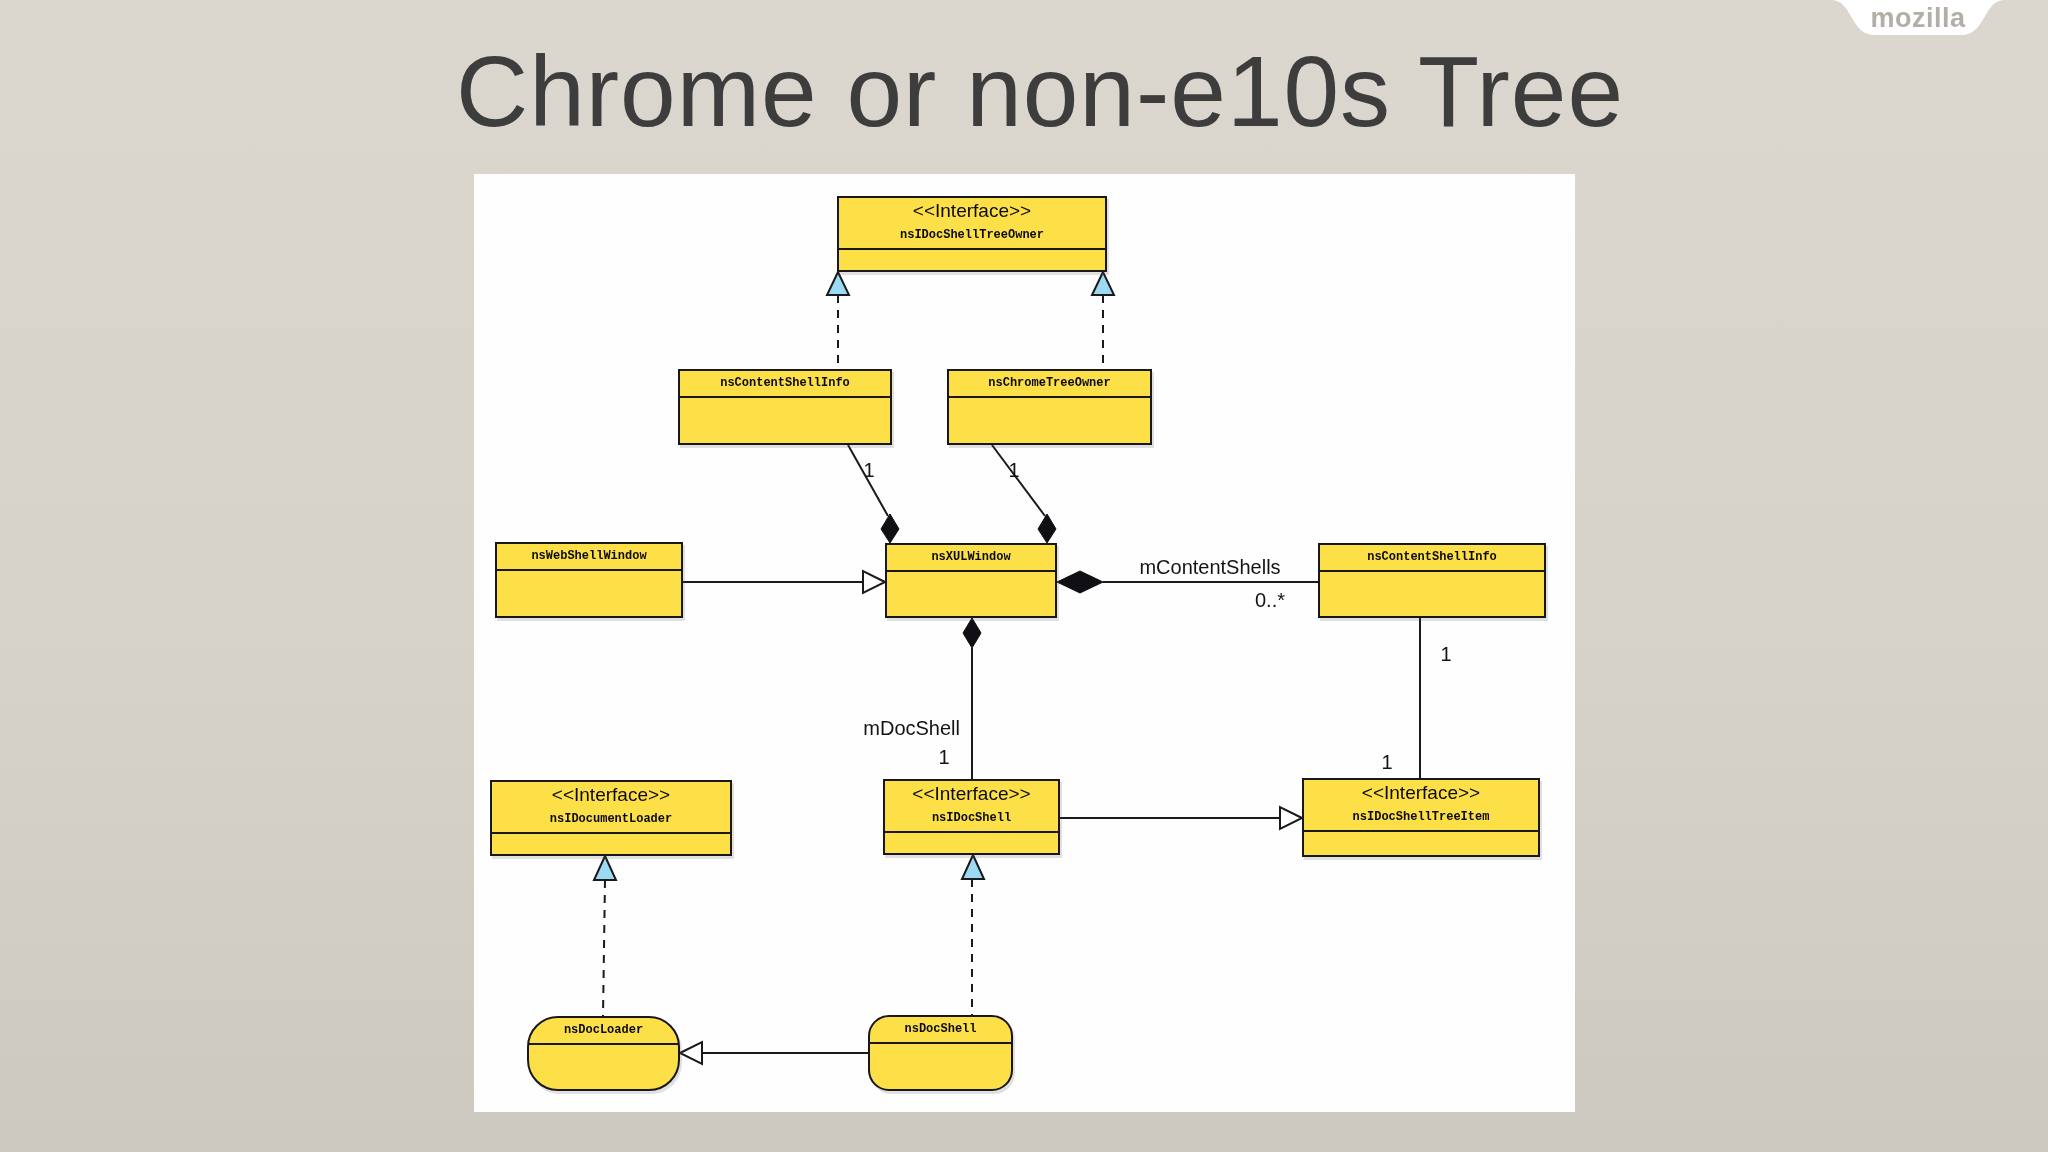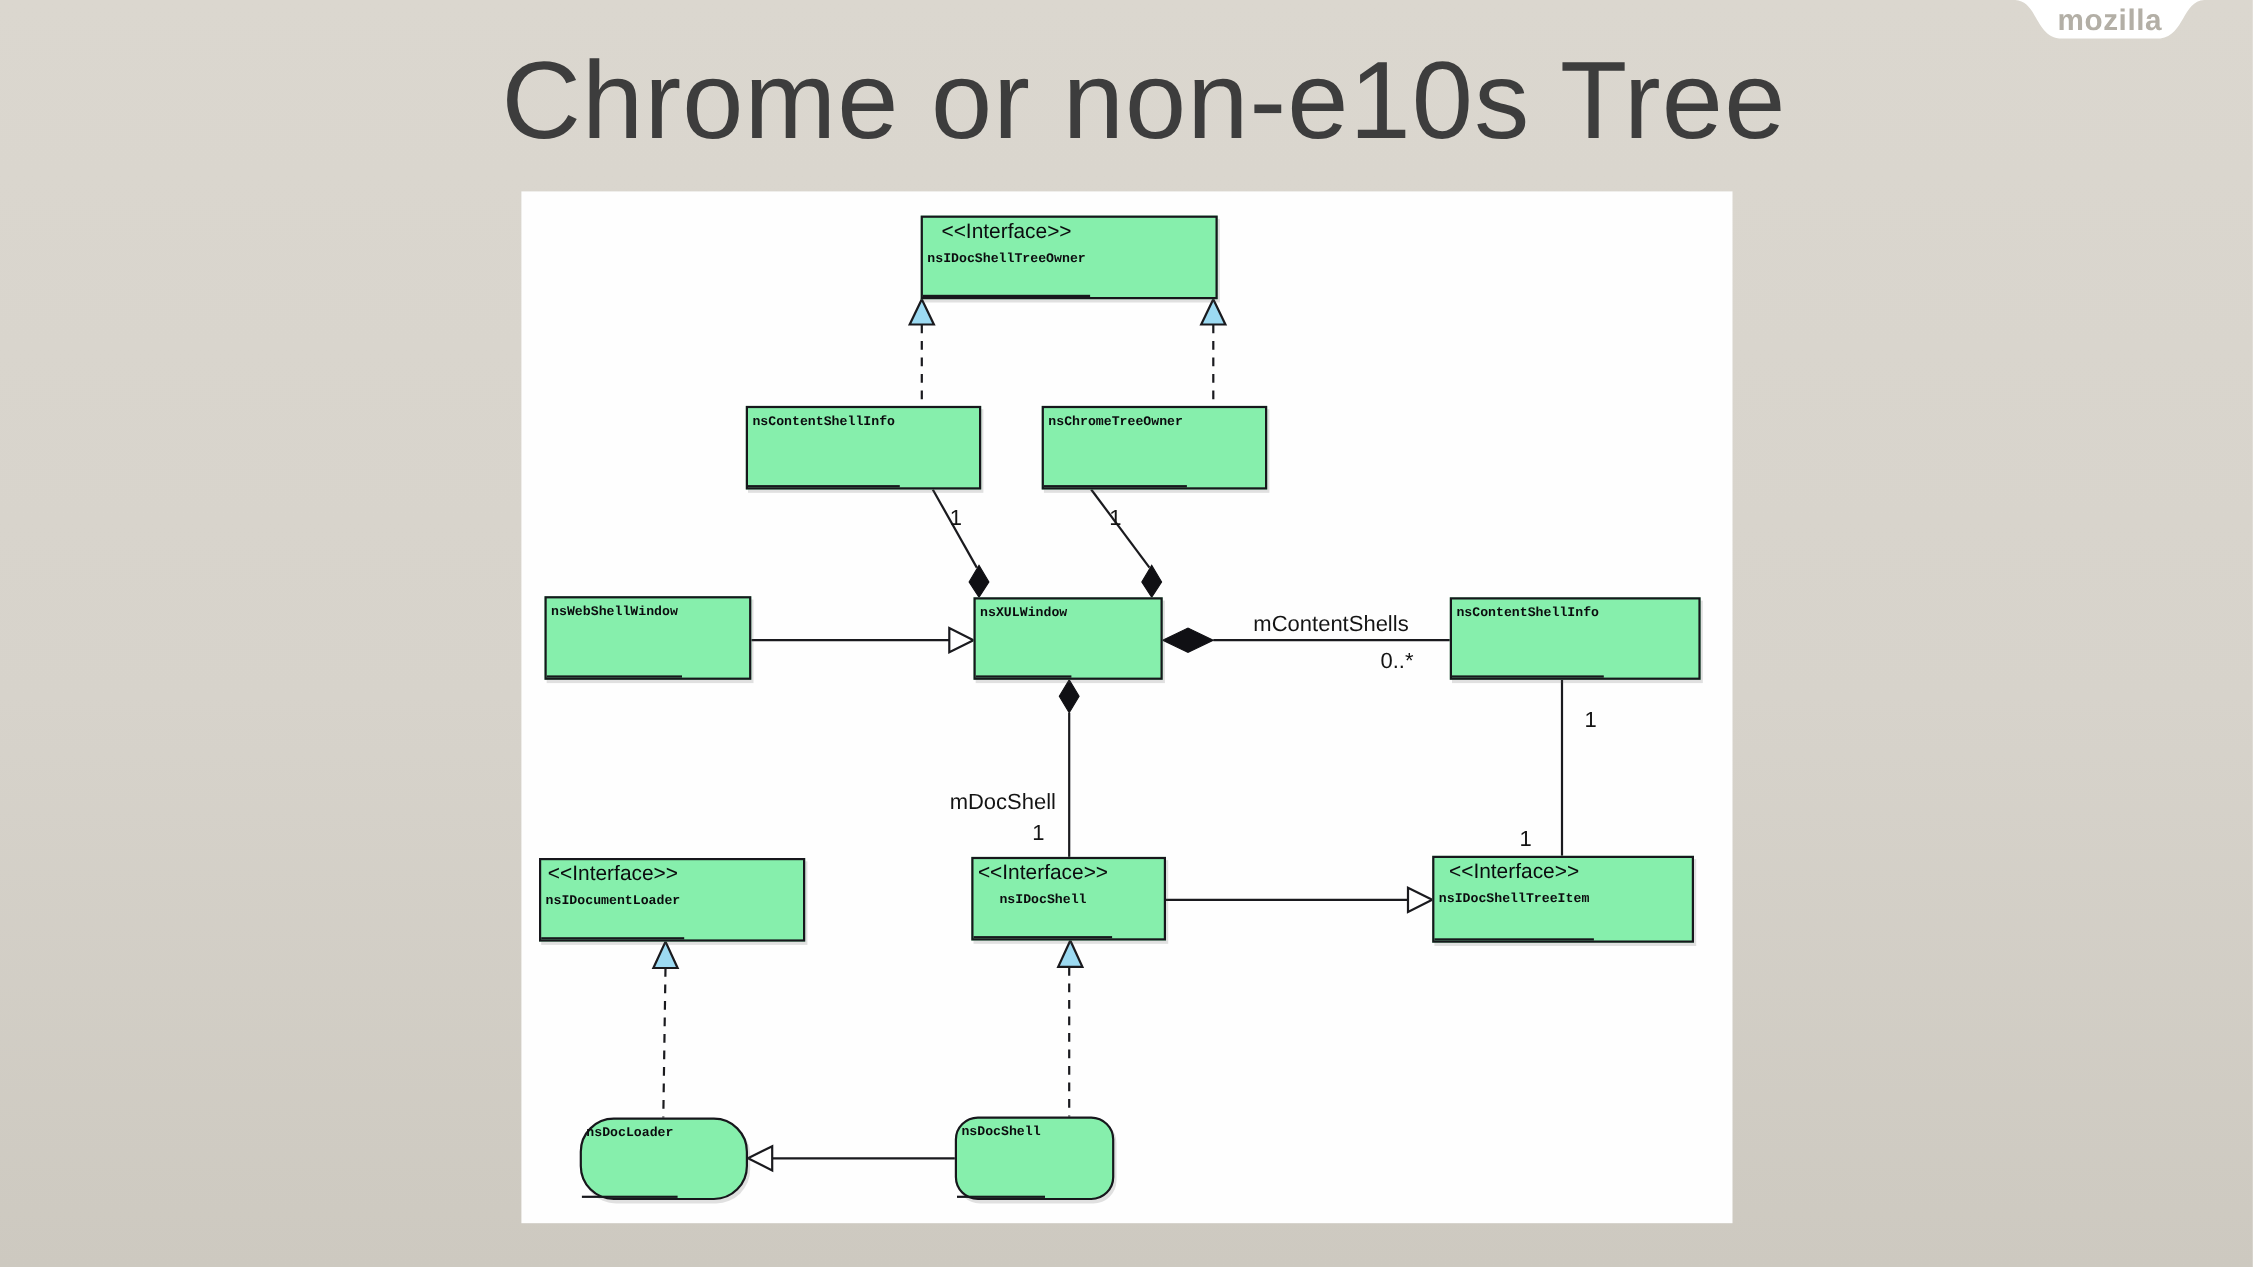--- a/index.html
+++ b/index.html
@@ -18,22 +18,22 @@
     background:#fefefe;
   }
   .connectors{position:absolute;left:0;top:0;width:1101px;height:938px;}
   .connectors line,.connectors path{stroke:#1a1a1e;stroke-width:2;fill:none;}
   .connectors .dashed{stroke-dasharray:8 7;}
   .connectors polygon.solid{fill:#101014;stroke:#101014;}
   .connectors polygon.hollow{fill:#ffffff;stroke:#1a1a1e;stroke-width:2;}
   .connectors polygon.realize{fill:#9cdaf2;stroke:#1a1a1e;stroke-width:2;}
   .connectors text{font:20px "Liberation Sans",sans-serif;fill:#141414;}
   .uml-class{
-    position:absolute;display:flex;flex-direction:row;box-sizing:border-box;
-    background:#86efac;border:2px solid #17171c;
+    position:absolute;display:flex;flex-direction:column;box-sizing:border-box;
+    background:#fde047;border:2px solid #17171c;
     box-shadow:2px 3px 0 rgba(90,90,90,0.18);
   }
   .uml-title{
     border-bottom:2px solid #17171c;text-align:center;
     padding:0 4px;line-height:25px;color:#0b0b0e;
   }
   .uml-stereo{display:block;font-size:19px;font-weight:400;}
   .uml-name{display:block;font-size:12px;font-weight:700;font-family:Liberation Mono, monospace;}
   .uml-body{flex:1;}
   .brand-text{font:700 27px "Liberation Sans",sans-serif;fill:#b3afa6;letter-spacing:0.5px;}

